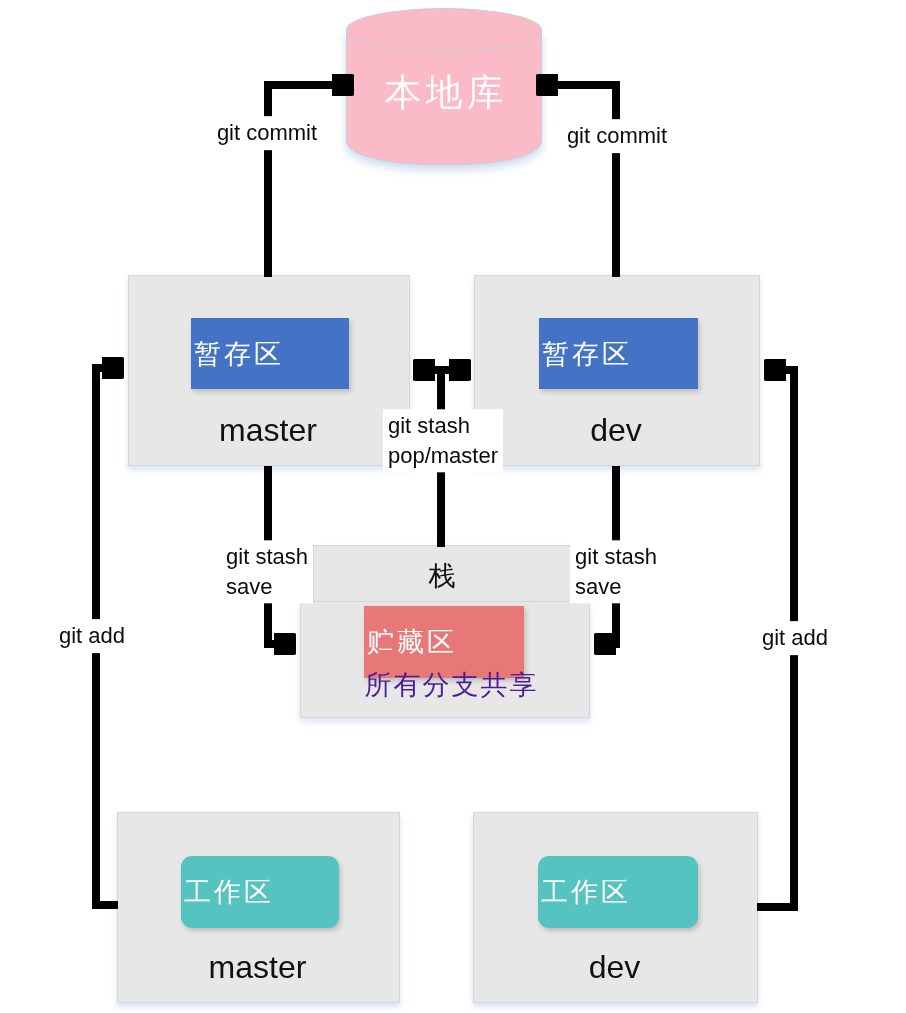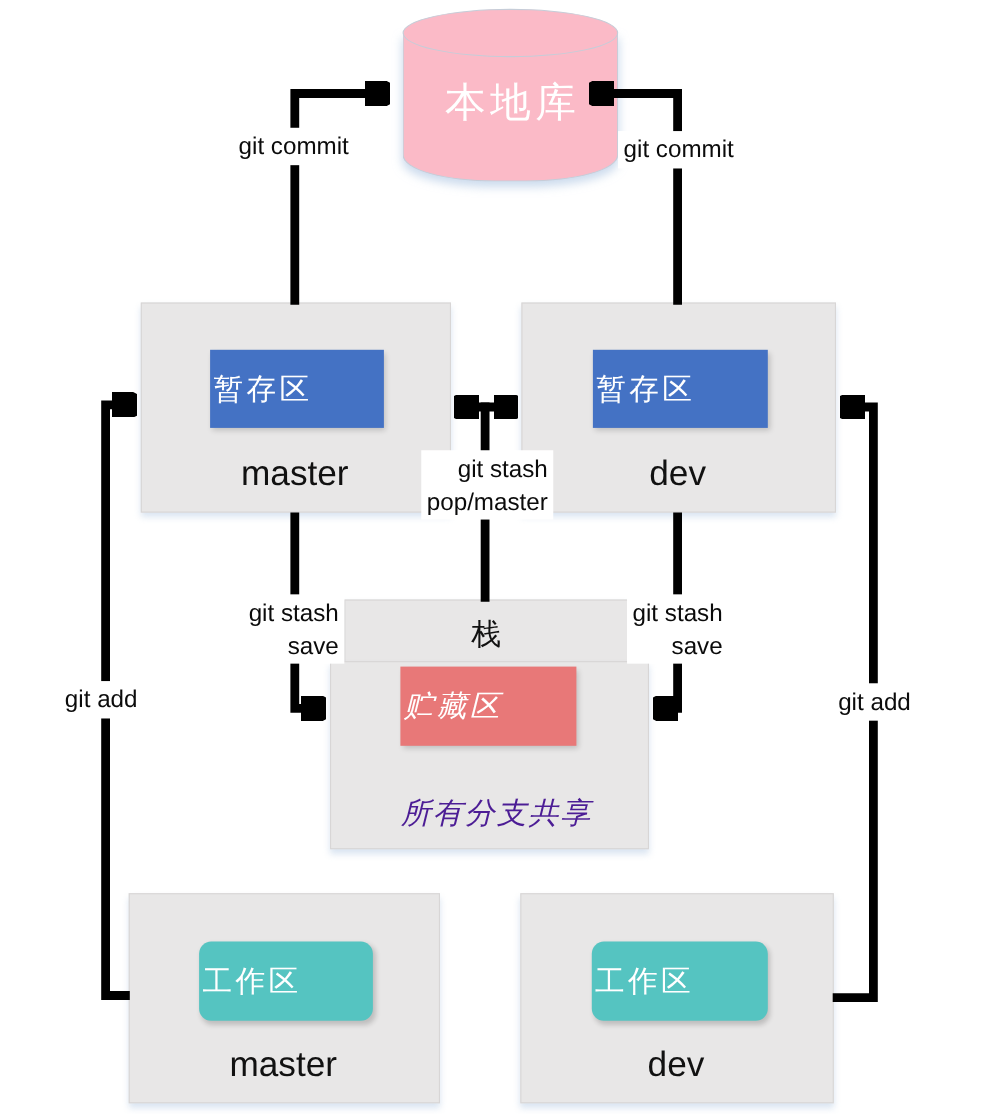--- a/index.html
+++ b/index.html
@@ -14,21 +14,21 @@
 
   
   .ibox{position:absolute;display:flex;align-items:center;justify-content:flex-start;
         color:#fff;font-size:27px;letter-spacing:3px;text-indent:3px;
         box-shadow:2px 3px 5px rgba(0,0,0,.18);box-sizing:border-box;}
   .ibox.blue{background:var(--blue);}
   .ibox.red{background:var(--red);}
   .ibox.teal{background:var(--teal);border-radius:11px;}
 
   
-  .cylinder{position:absolute;left:366px;top:8px;width:196px;height:157px;}
+  .cylinder{position:absolute;left:346px;top:8px;width:196px;height:157px;}
   .cyl-body{position:absolute;left:0;top:22px;width:100%;height:135px;
             background:var(--pink);border:1px solid #c6cdd8;border-top:none;
             border-radius:0 0 84px 84px / 0 0 24px 24px;box-sizing:border-box;
             box-shadow:0 5px 9px rgba(170,195,225,.6);
             display:flex;align-items:center;justify-content:center;}
   .cyl-top{position:absolute;left:0;top:0;width:100%;height:44px;
            background:var(--pink);border:1px solid #c6cdd8;border-radius:50%;
            box-sizing:border-box;}
   .cyl-label{position:relative;color:#fff;font-size:37px;letter-spacing:4px;
              text-indent:4px;margin-top:-8px;}
@@ -38,21 +38,21 @@
                font-size:27px;color:#111;letter-spacing:2px;}
   .shared-note{position:absolute;left:0;right:0;bottom:14px;text-align:center;
                font-size:27px;color:#4c1d95;letter-spacing:2px;margin-left:13px;}
 
   
   svg.arrows{position:absolute;left:0;top:0;z-index:5;pointer-events:none;}
   svg.arrows path{stroke:var(--arrow);stroke-width:8;fill:none;}
 
   
   .elabel{position:absolute;z-index:6;background:#fff;color:#0b0b0b;
-          font-size:22px;line-height:1.35;text-align:right;
+          font-size:22px;line-height:1.35;text-align:left;
           padding:2px 5px;white-space:nowrap;transform:translate(-50%,-50%);}
 </style>
 </head>
 <body>
 
 <div id="stage" style="--pink: #fbbac7; --blue: #4472c4; --red: #e87878; --teal: #55c4c1; --gray: #e8e7e7; --arrow: #000000;">
 
   <div class="cylinder">
     <div class="cyl-body">
       <span class="cyl-label">本地库</span>
@@ -71,21 +71,21 @@
     <div class="ibox blue" style="left:64px;top:42px;width:159px;height:71px;">
       <span>暂存区</span>
     </div>
     <div class="branch">dev</div>
   </div>
 
   <div class="gbox" style="left:313px;top:545px;width:260px;height:130px;">
     <div class="stack-label">栈</div>
   </div>
 
-  <div class="gbox" style="left:300px;top:601px;width:290px;height:171px;font-style:italic;">
+  <div class="gbox" style="left:300px;top:601px;width:290px;height:117px;">
     <div class="ibox red" style="left:63px;top:4px;width:160px;height:72px;">
       <span>贮藏区</span>
     </div>
     <div class="shared-note">所有分支共享</div>
   </div>
 
   <div class="gbox" style="left:117px;top:812px;width:283px;height:191px;">
     <div class="ibox teal" style="left:63px;top:43px;width:158px;height:72px;">
       <span>工作区</span>
     </div>

